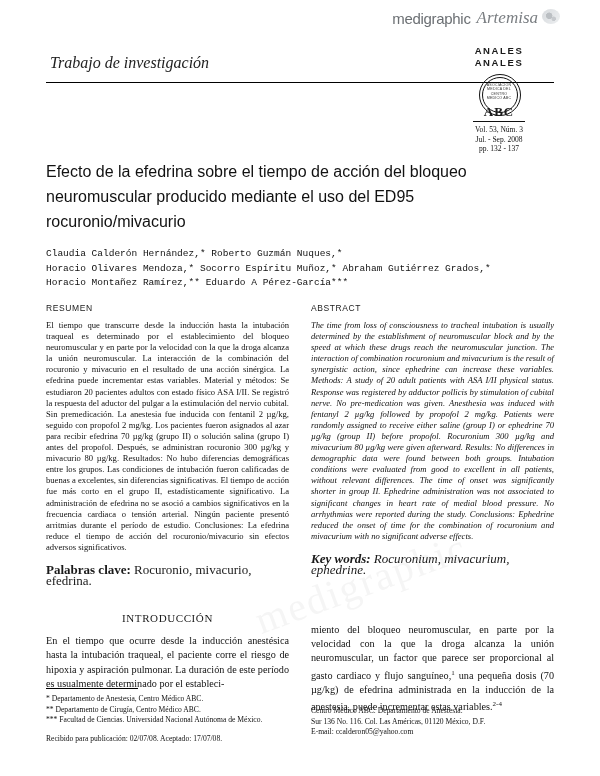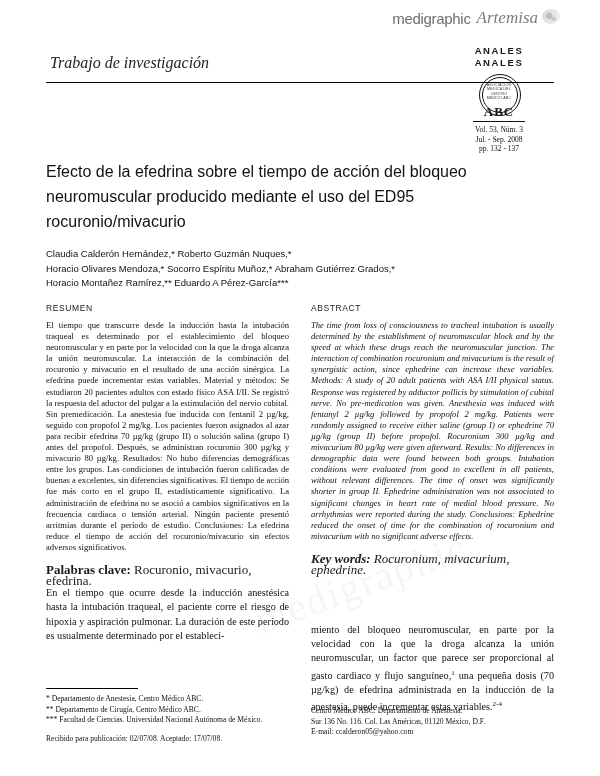--- a/index.html
+++ b/index.html
@@ -172,21 +172,21 @@
     line-height: 25px;
     color: #111;
   }
 
   
   .authors {
     position: absolute;
     top: 247px;
     left: 46px;
     right: 46px;
-    font-family: Liberation Sans, sans-serif;
+    font-family: Liberation Mono, monospace;
     font-size: 9.5px;
     line-height: 14.5px;
     color: #111;
   }
 
   
   .columns {
     position: absolute;
     top: 303px;
     left: 46px;
@@ -320,20 +320,21 @@
   <div class="columns">
 
     <div class="col">
       <div class="col-head">RESUMEN</div>
       <div class="abs-text">El tiempo que transcurre desde la inducción hasta la intubación traqueal es determinado por el establecimiento del bloqueo neuromuscular y en parte por la velocidad con la que la droga alcanza la unión neuromuscular. La interacción de la combinación del rocuronio y mivacurio en el resultado de una acción sinérgica. La efedrina puede incrementar estas variables. Material y métodos: Se estudiaron 20 pacientes adultos con estado físico ASA I/II. Se registró la respuesta del aductor del pulgar a la estimulación del nervio cubital. Sin premedicación. La anestesia fue inducida con fentanil 2 µg/kg, seguido con propofol 2 mg/kg. Los pacientes fueron asignados al azar para recibir efedrina 70 µg/kg (grupo II) o solución salina (grupo I) antes del propofol. Después, se administran rocuronio 300 µg/kg y mivacurio 80 µg/kg. Resultados: No hubo diferencias demográficas entre los grupos. Las condiciones de intubación fueron calificadas de buenas a excelentes, sin diferencias significativas. El tiempo de acción fue más corto en el grupo II, estadísticamente significativo. La administración de efedrina no se asoció a cambios significativos en la frecuencia cardiaca o tensión arterial. Ningún paciente presentó arritmias durante el período de estudio. Conclusiones: La efedrina reduce el tiempo de acción del rocuronio/mivacurio sin efectos adversos significativos.</div>
       <div class="keywords">
         <b>Palabras clave:</b>
         <span>Rocuronio, mivacurio, efedrina.</span>
       </div>
 
+      <div class="sec-head">INTRODUCCIÓN</div>
       <div class="body-text">En el tiempo que ocurre desde la inducción anestésica hasta la intubación traqueal, el paciente corre el riesgo de hipoxia y aspiración pulmonar. La duración de este período es usualmente determinado por el estableci-</div>
     </div>
 
     <div class="col">
       <div class="col-head">ABSTRACT</div>
       <div class="abs-text italic">The time from loss of consciousness to tracheal intubation is usually determined by the establishment of neuromuscular block and by the speed at which these drugs reach the neuromuscular junction. The interaction of combination rocuronium and mivacurium is the result of synergistic action, since ephedrine can increase these variables. Methods: A study of 20 adult patients with ASA I/II physical status. Response was registered by adductor pollicis by stimulation of cubital nerve. No pre-medication was given. Anesthesia was induced with fentanyl 2 µg/kg followed by propofol 2 mg/kg. Patients were randomly assigned to receive either saline (group I) or ephedrine 70 µg/kg (group II) before propofol. Rocuronium 300 µg/kg and mivacurium 80 µg/kg were given afterward. Results: No differences in demographic data were found between both groups. Intubation conditions were evaluated from good to excellent in all patients, without relevant differences. The time of onset was significantly shorter in group II. Ephedrine administration was not associated to significant changes in heart rate of medial blood pressure. No arrhythmias were reported during the study. Conclusions: Ephedrine reduced the onset of time for the combination of rocuronium and mivacurium with no significant adverse effects.</div>
       <div class="keywords italic">
         <b>Key words:</b>
         <span>Rocuronium, mivacurium, ephedrine.</span>
       </div>

